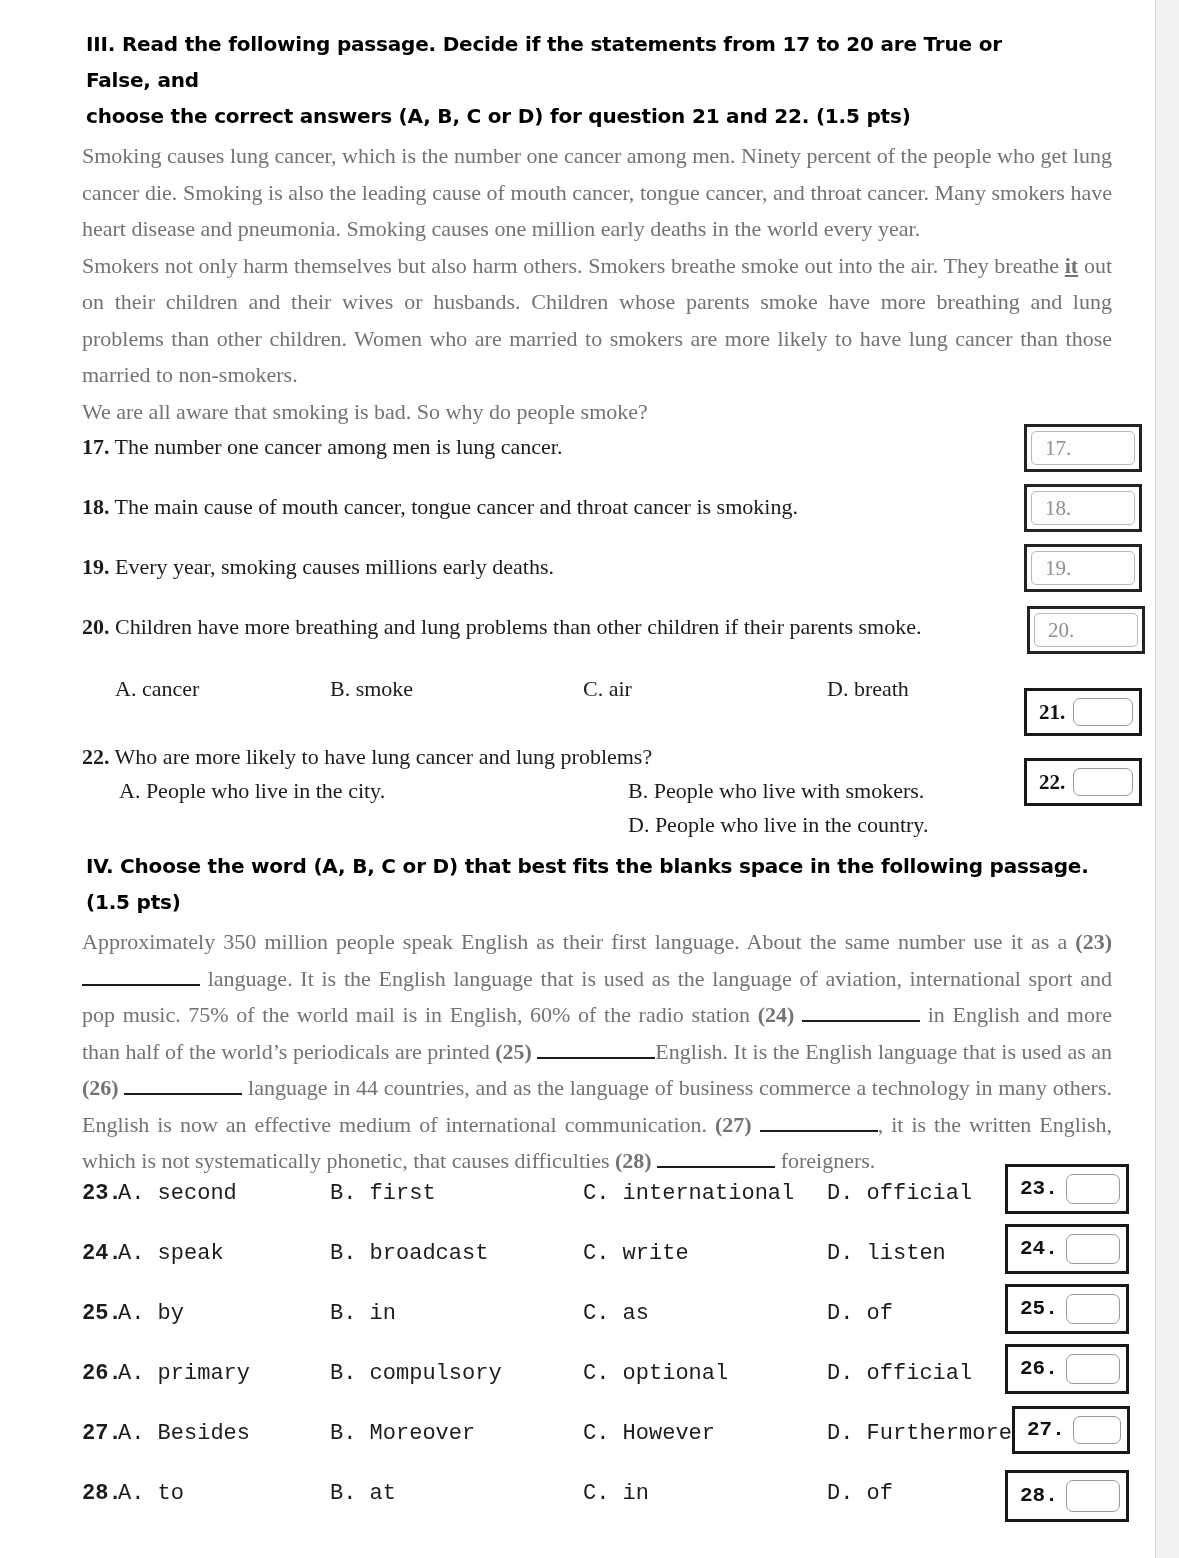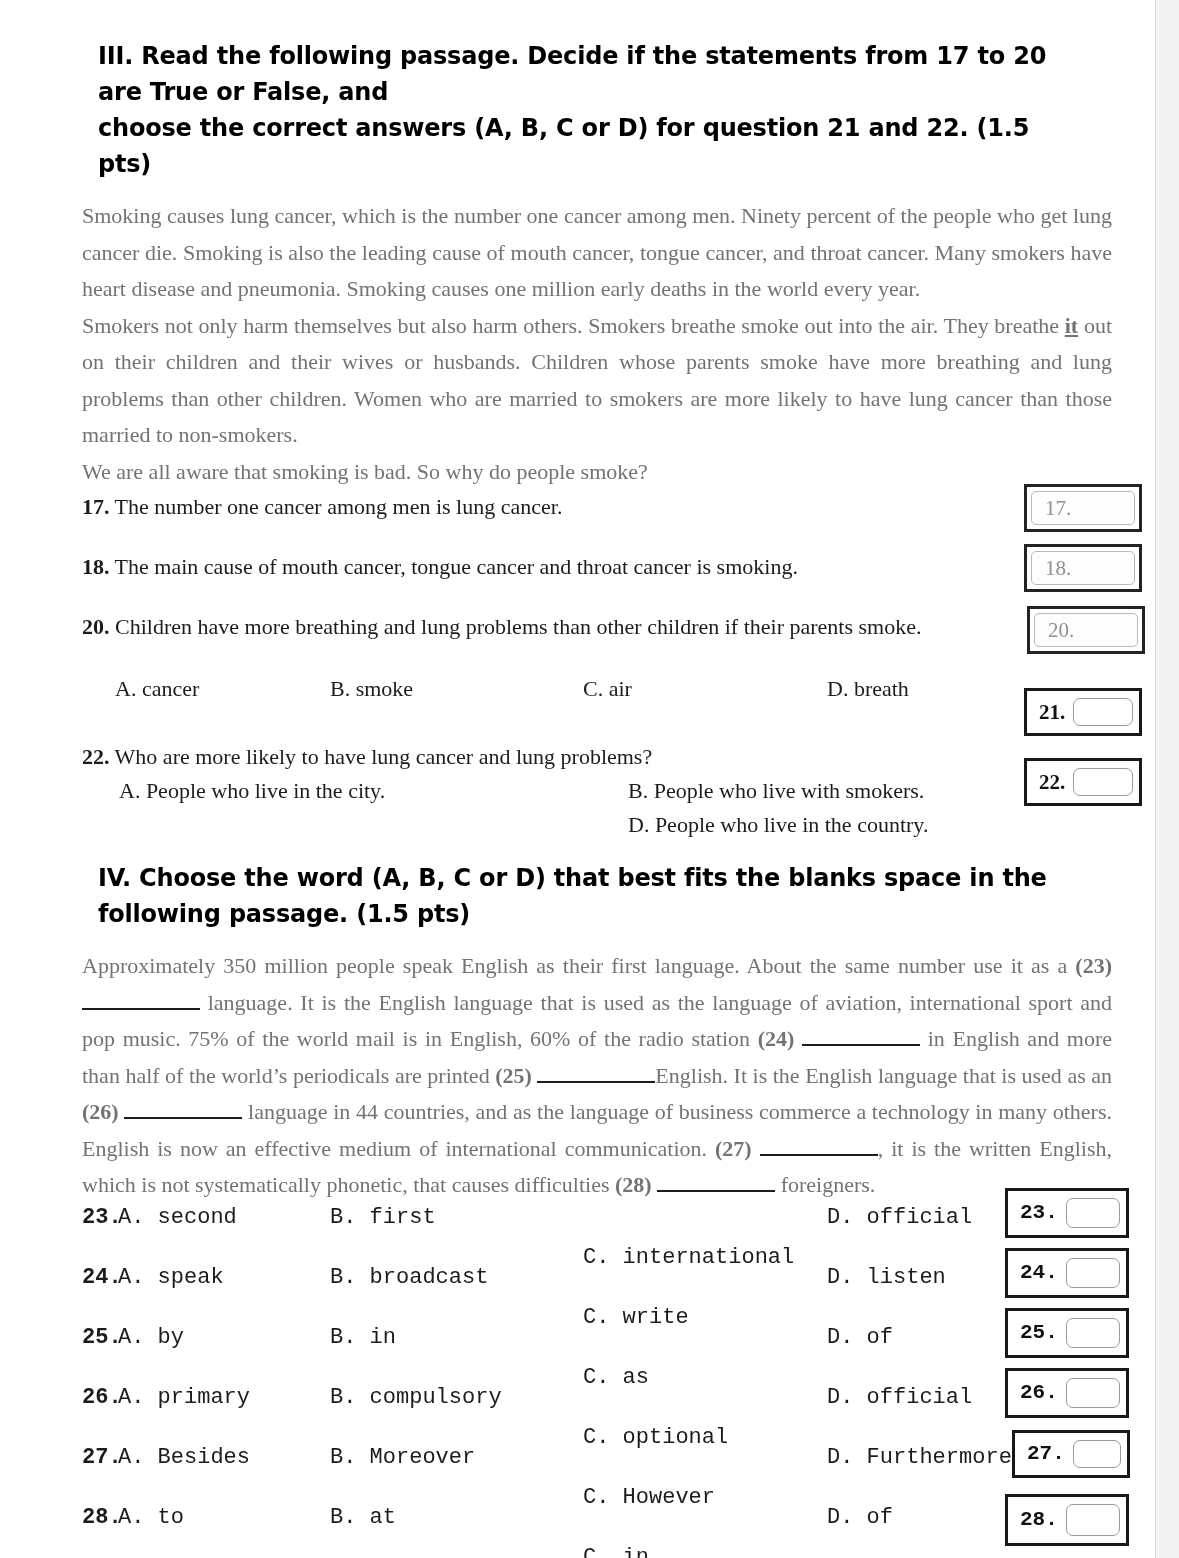--- a/index.html
+++ b/index.html
@@ -36,25 +36,25 @@
     position: absolute;
     left: 82px;
     top: 22px;
     width: 1030px;
   }
 
   
   .section-heading {
     font-family: "DejaVu Sans", "Liberation Sans", sans-serif;
     font-weight: bold;
-    font-size: 24px;
+    font-size: 20px;
     line-height: 36px;
     letter-spacing: -0.2px;
     color: #000;
-    margin: 16px;
+    margin: 4px;
   }
   .section-heading.two-line { width: 975px; }
 
   
   .passage {
     font-size: 22px;
     line-height: 36.5px;
     text-align: justify;
     margin: 0;
     color: #737373;
@@ -114,21 +114,21 @@
     font-family: Liberation Mono, monospace;
   }
   .mcq-row .mnum {
     position: absolute;
     left: 0; top: 0;
     font-weight: bold;
   }
   .mcq-row .opt { top: 0; }
   .m-a { left: 36px; }
   .m-b { left: 248px; }
-  .m-c { left: 501px; margin-top: 40px; }
+  .m-c { left: 501px; }
   .m-d { left: 745px; }
 
   
   .ansbox {
     position: absolute;
     box-sizing: border-box;
     background: #ffffff;
   }
   
   .ansbox.type-tf {
@@ -198,20 +198,26 @@
       </div>
     </div>
 
     <div class="statement" style="height:60px;">
       <p class="qline"><span class="qnum">18.</span> <span>The main cause of mouth cancer, tongue cancer and throat cancer is smoking.</span></p>
       <div class="ansbox type-tf" style="left:942px; top:-6px; width:118px; height:48px;">
         <div class="inner">18.</div>
       </div>
     </div>
 
+    <div class="statement" style="height:60px;">
+      <p class="qline"><span class="qnum">19.</span> <span>Every year, smoking causes millions early deaths.</span></p>
+      <div class="ansbox type-tf" style="left:942px; top:-6px; width:118px; height:48px;">
+        <div class="inner">19.</div>
+      </div>
+    </div>
 
     <div class="statement" style="height:62px;">
       <p class="qline"><span class="qnum">20.</span> <span>Children have more breathing and lung problems than other children if their parents smoke.</span></p>
       <div class="ansbox type-tf" style="left:945px; top:-4px; width:118px; height:48px;">
         <div class="inner">20.</div>
       </div>
     </div>
 
     <div class="statement" style="height:68px;">
       <div class="opt-row">

